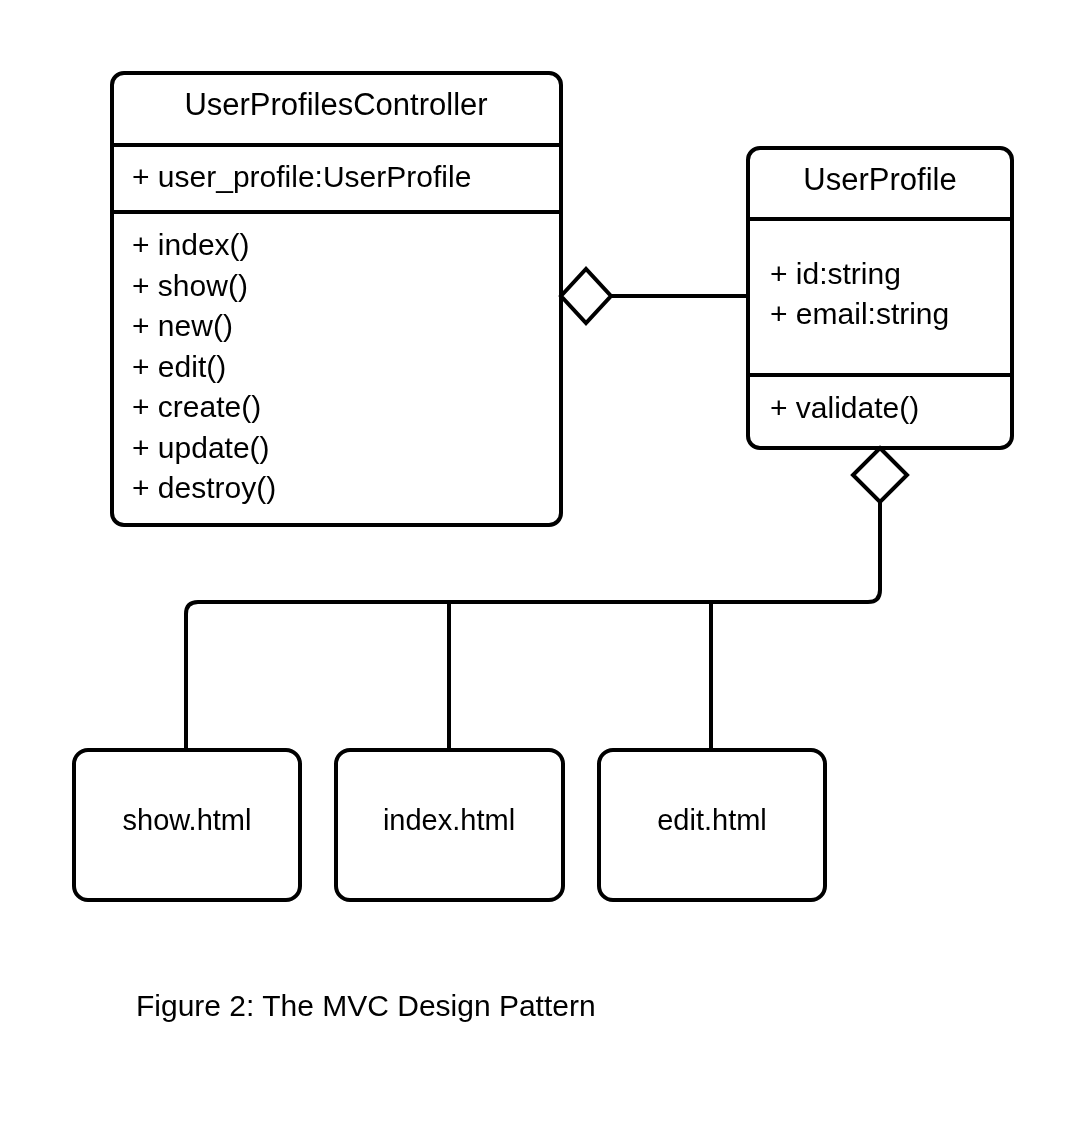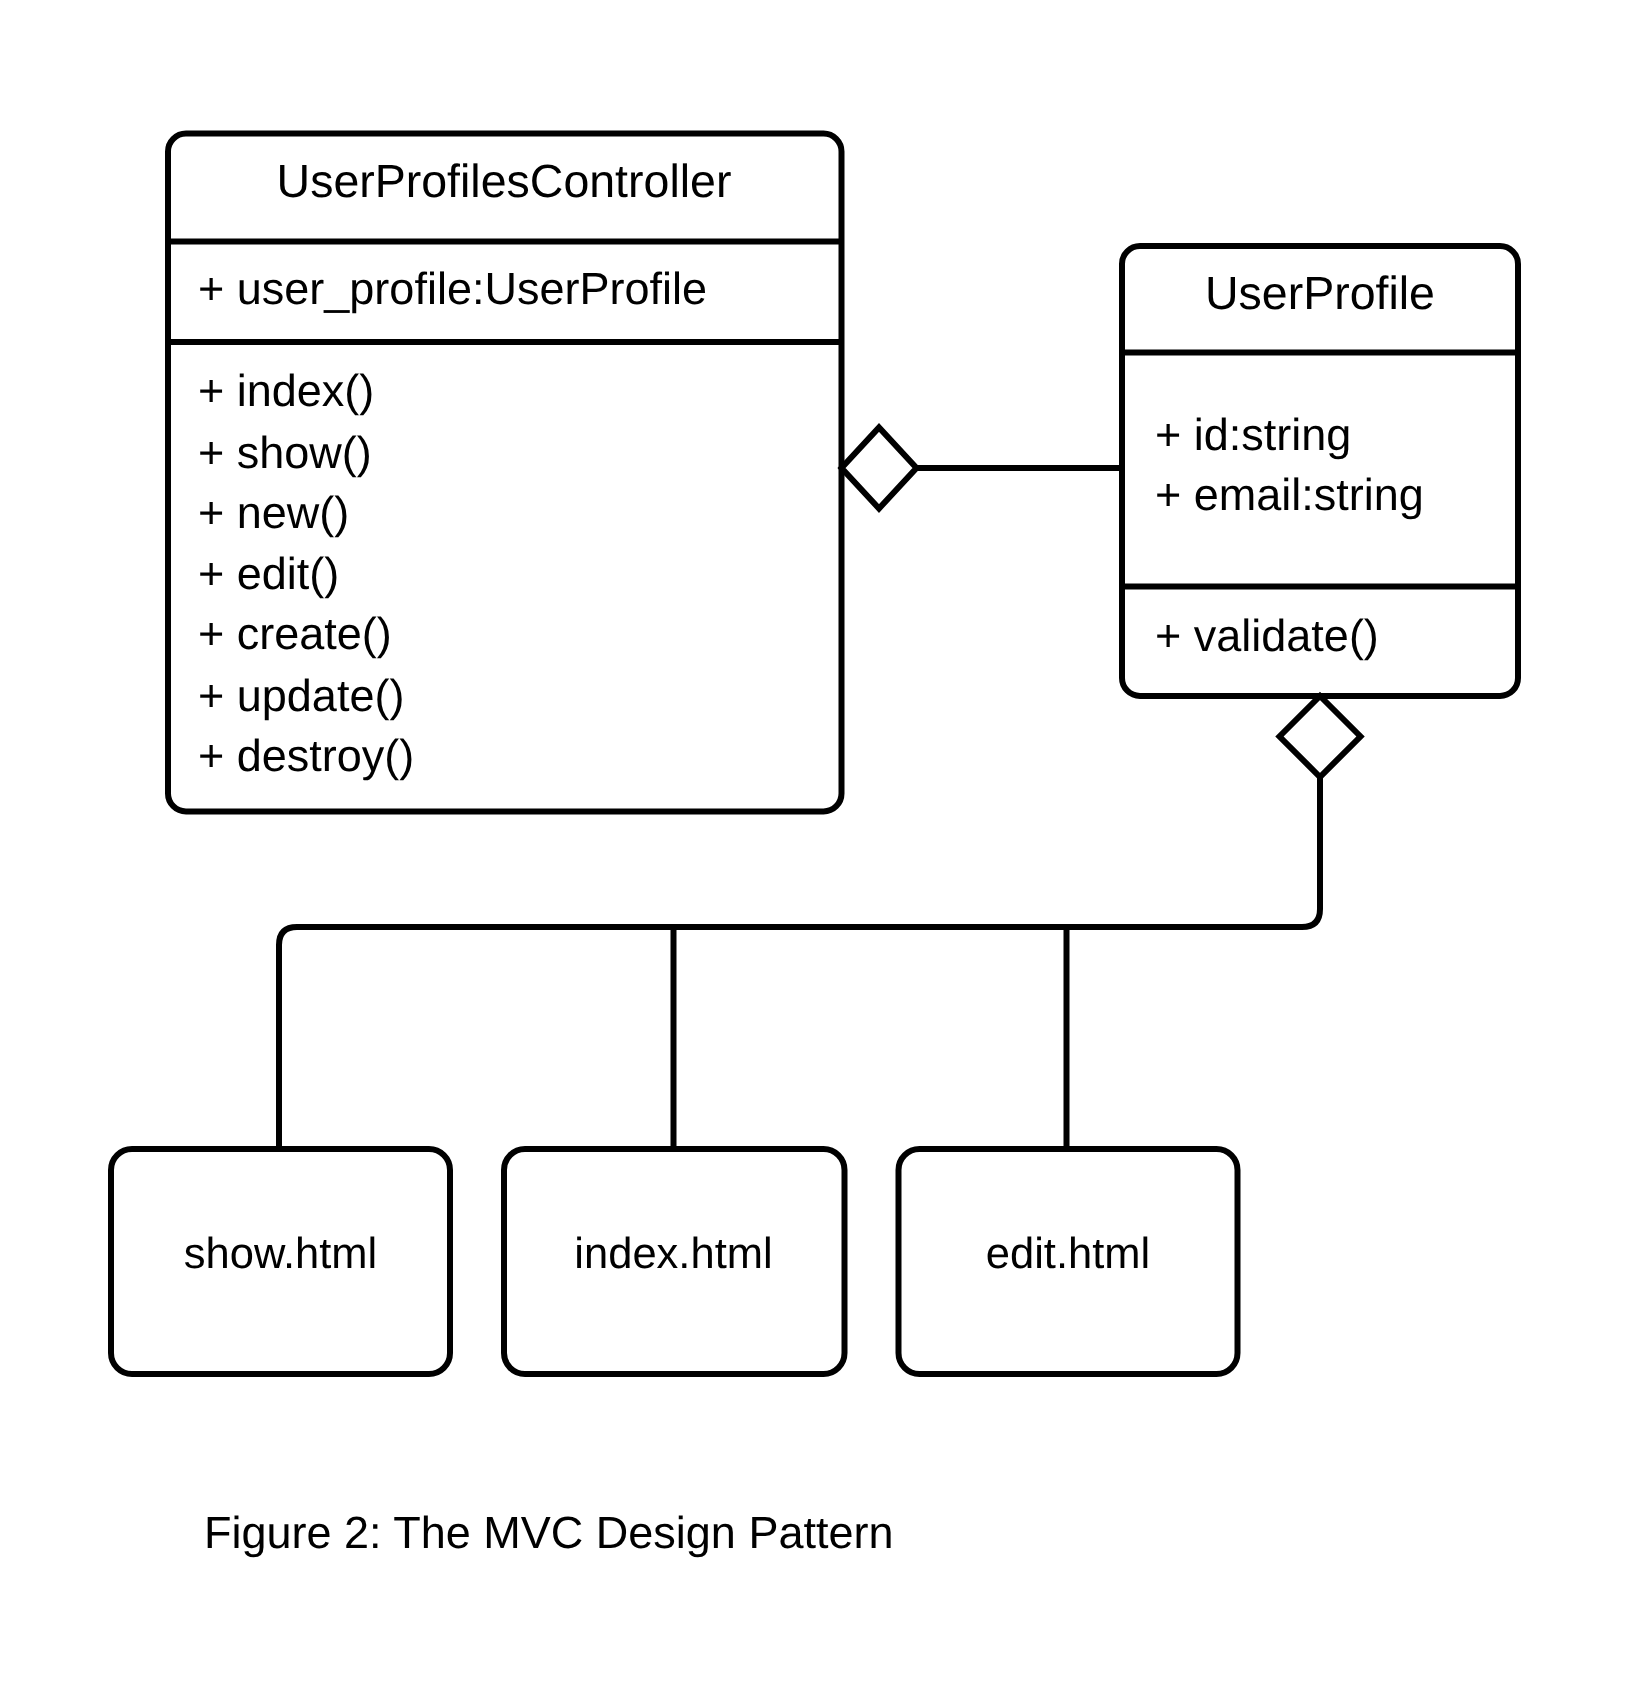--- a/index.html
+++ b/index.html
@@ -10,21 +10,20 @@
   body {
     width: 1088px;
     height: 1125px;
     font-family: "Liberation Sans", sans-serif;
     overflow: hidden;
   }
   #diagram-root {
     position: relative;
     width: 1088px;
     height: 832px;
-    margin-top: 16px;
   }
   svg#uml-canvas {
     display: block;
     width: 1088px;
     height: 1125px;
   }
   .box-shape {
     fill: #ffffff;
     stroke: #000000;
     stroke-width: 4;

